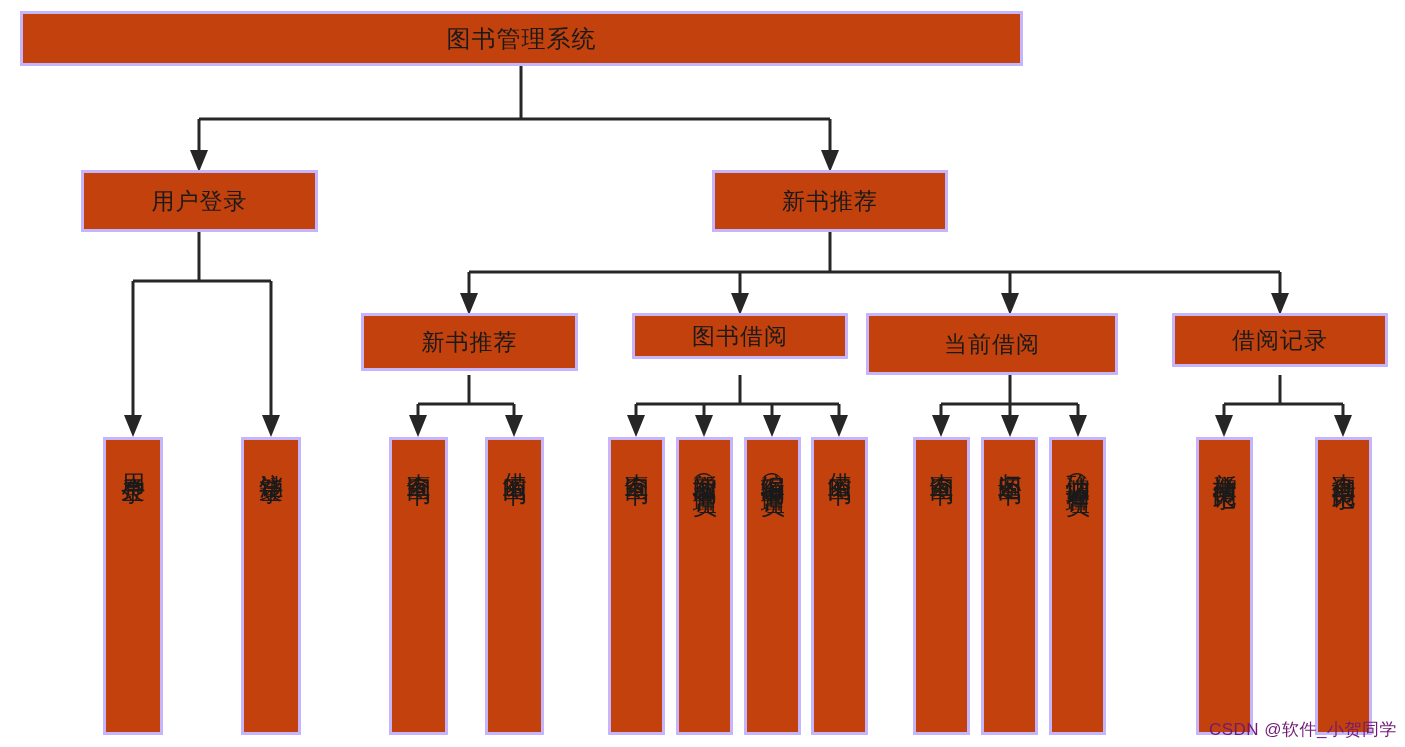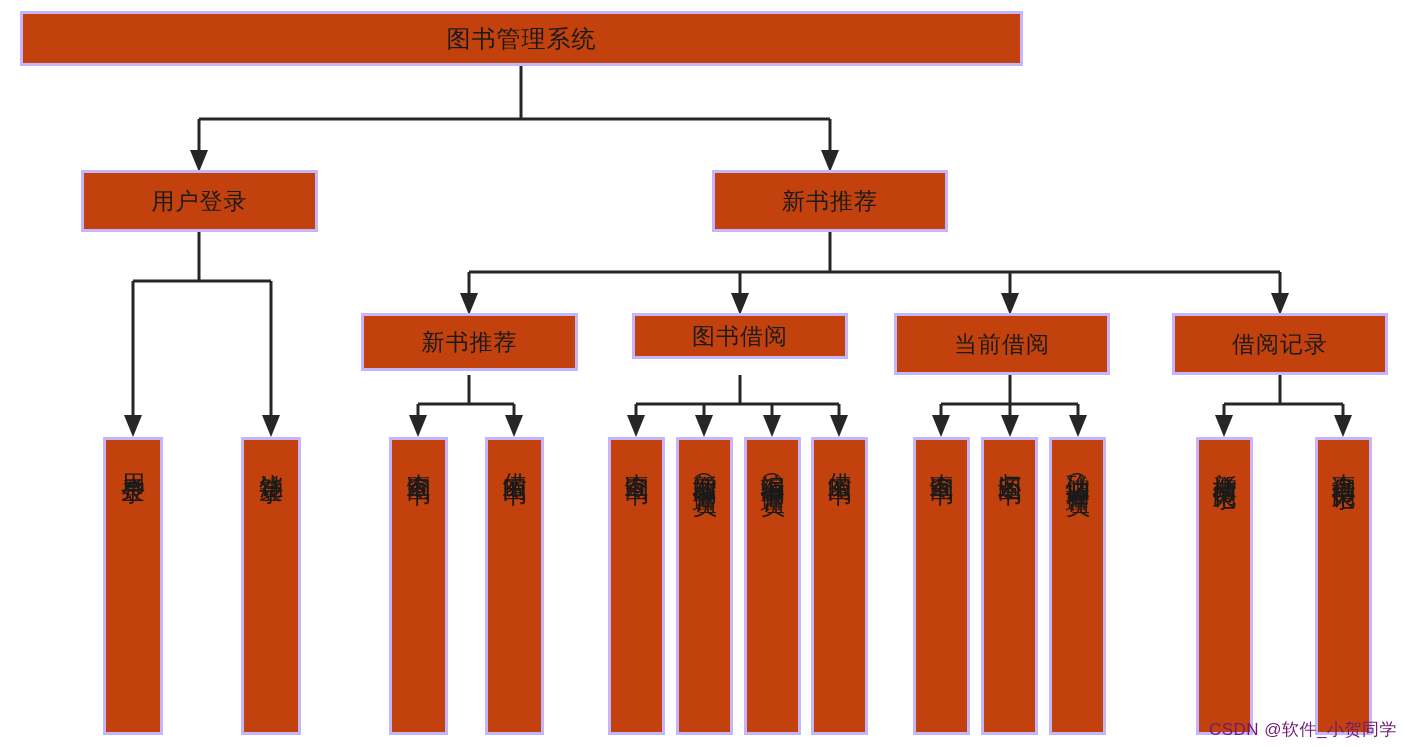--- a/index.html
+++ b/index.html
@@ -160,25 +160,25 @@
   </div>
 
   <div class="node" style="left:361px;top:313px;width:217px;height:58px;">
     <span class="label">新书推荐</span>
   </div>
 
   <div class="node" style="left:632px;top:313px;width:216px;height:46px;">
     <span class="label">图书借阅</span>
   </div>
 
-  <div class="node" style="left:894px;top:313px;width:216px;height:62px;">
+  <div class="node" style="left:866px;top:313px;width:252px;height:62px;">
     <span class="label">当前借阅</span>
   </div>
 
-  <div class="node" style="left:1172px;top:313px;width:216px;height:62px;">
+  <div class="node" style="left:1172px;top:313px;width:216px;height:54px;">
     <span class="label">借阅记录</span>
   </div>
 
   <div class="node leaf" style="left:103px;top:437px;width:60px;height:298px;">
     <span class="label">用户登录</span>
   </div>
   <div class="node leaf" style="left:241px;top:437px;width:60px;height:298px;">
     <span class="label">注销登录</span>
   </div>
 

